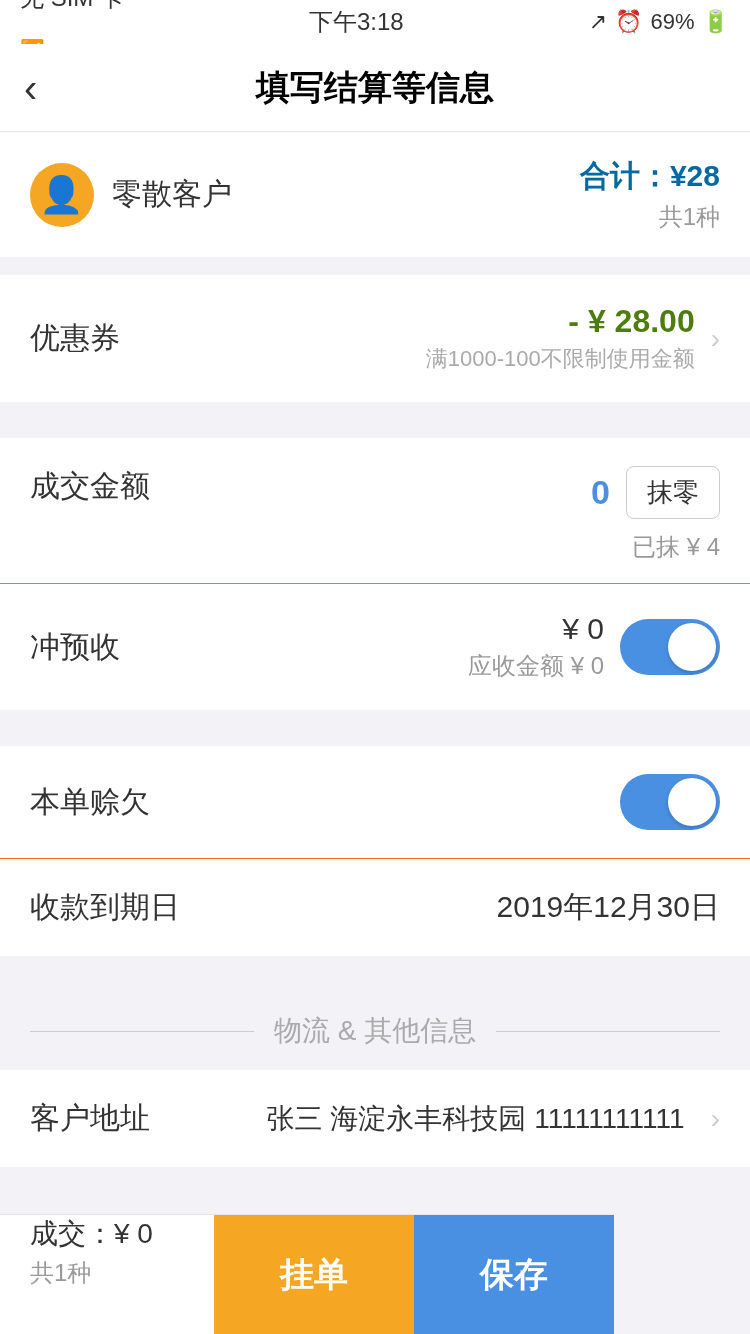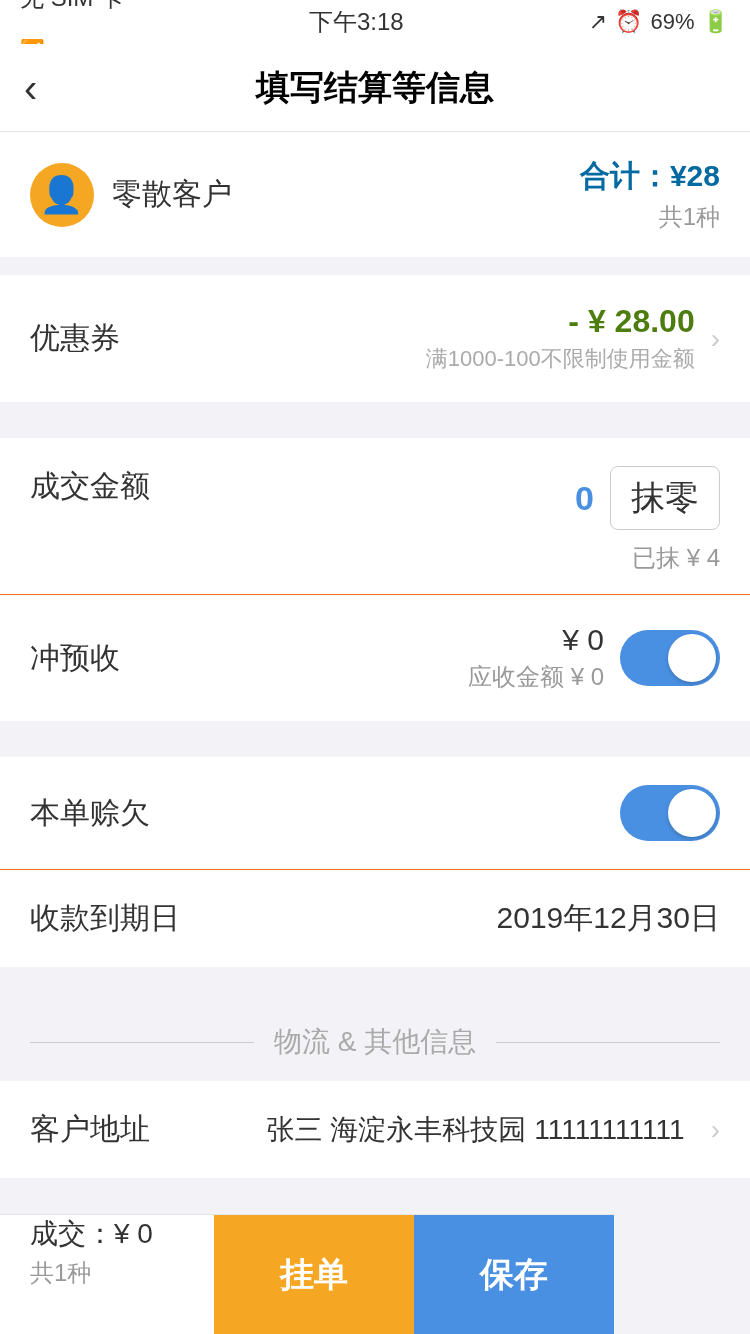--- a/index.html
+++ b/index.html
@@ -152,21 +152,21 @@
       font-size: 34px;
       color: #4a90e2;
       font-weight: 600;
       min-width: 60px;
       text-align: right;
     }
     .round-btn {
       border: 1px solid #ccc;
       border-radius: 8px;
       padding: 8px 20px;
-      font-size: 34px;
+      font-size: 26px;
       color: #333;
       background: #fff;
       cursor: pointer;
     }
     .already-rounded {
       font-size: 24px;
       color: #999;
       margin-top: 4px;
     }
 

